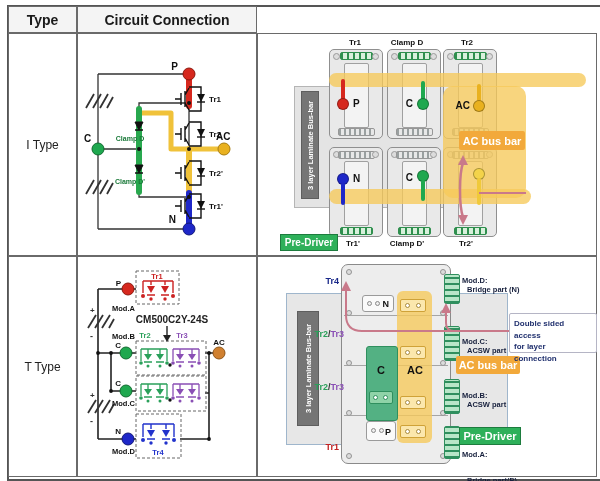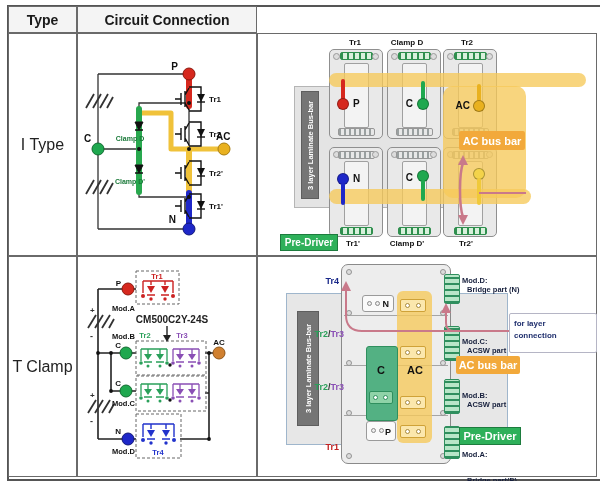--- a/index.html
+++ b/index.html
@@ -1,20 +1,20 @@
 <!DOCTYPE html>
 <html><head>
 <meta charset="utf-8">
 <style>
   html,body{margin:0;padding:0;background:#fff;font-family:"Liberation Sans",sans-serif;}
   #stage{position:relative;width:600px;height:481px;background:#fff;overflow:hidden;}
   .abs{position:absolute;}
   .cell{position:absolute;border:1px solid #6a6a6a;box-sizing:border-box;background:#fff;}
   .hcell{display:flex;align-items:center;justify-content:center;font-weight:bold;font-size:14px;color:#1a1a1a;background:#f4f4f4;}
-  .rowlbl{display:flex;align-items:center;justify-content:center;font-size:16px;color:#222;}
+  .rowlbl{display:flex;align-items:center;justify-content:center;font-size:12px;color:#222;}
   svg{position:absolute;left:0;top:0;}
   svg text{font-family:"Liberation Sans",sans-serif;}
   .lbl{position:absolute;font-size:8px;font-weight:bold;color:#111;white-space:nowrap;line-height:1;}
   .pinlbl{position:absolute;font-size:10px;font-weight:bold;color:#111;white-space:nowrap;line-height:1;}
   .ctr{transform:translateX(-50%);}
   .tr{text-align:right;}
   
   .mod{position:absolute;width:54px;height:90px;border:1.5px solid #8f8f8f;border-radius:5px;background:#e9e9e9;box-sizing:border-box;}
   .mod::before,.mod::after{content:"";position:absolute;top:3px;width:5px;height:5px;border-radius:50%;background:#dcdcdc;border:1px solid #9a9a9a;}
   .mod::before{left:3px;} .mod::after{right:3px;}
@@ -52,21 +52,21 @@
       <span>Type</span>
     </div>
   <div class="cell hcell" style="left:77px;top:6px;width:180px;height:27px;">
       <span>Circuit Connection</span>
     </div>
 
   <div class="cell rowlbl" style="left:8px;top:33px;width:69px;height:223px;">
       <span>I Type</span>
     </div>
   <div class="cell rowlbl" style="left:8px;top:256px;width:69px;height:221px;">
-      <span>T Clamp</span>
+      <span>T Type</span>
     </div>
 
   <div class="cell" style="left:77px;top:33px;width:180px;height:223px;">
     <svg width="180" height="223" viewBox="0 0 180 223">
 
       <g stroke="#333" stroke-width="1.3" fill="none">
         <path d="M20,40 H111 M20,40 V195 M20,195 H111 M111,40 V195"></path>
         <path d="M20,115 H61 M61,73 V69 H111 M61,158 V163 H111"></path>
       </g>
 
@@ -439,17 +439,18 @@
     <div class="lbl tr" style="left:45px;top:186px;width:36px;font-size:9px;color:#c22222;"><span>Tr1</span></div>
 
     <svg width="340" height="221" viewBox="0 0 340 221" style="pointer-events:none;">
       <path d="M251,74 H104 Q88,74 88,58 V32" stroke="#c9798a" stroke-width="2" fill="none"></path>
       <polygon points="83,34 93,34 88,24" fill="#c9798a"></polygon>
       <path d="M196,74 Q188,74 188,66 V54" stroke="#c9798a" stroke-width="2" fill="none"></path>
       <polygon points="183,56 193,56 188,46" fill="#c9798a"></polygon>
     </svg>
 
     <div class="note" style="left:251px;top:56px;width:88px;height:40px;">
+      <div>Double sided access</div>
       <div>for layer</div>
       <div>connection</div>
     </div>
   </div>
 </div>
 
 </body></html>

